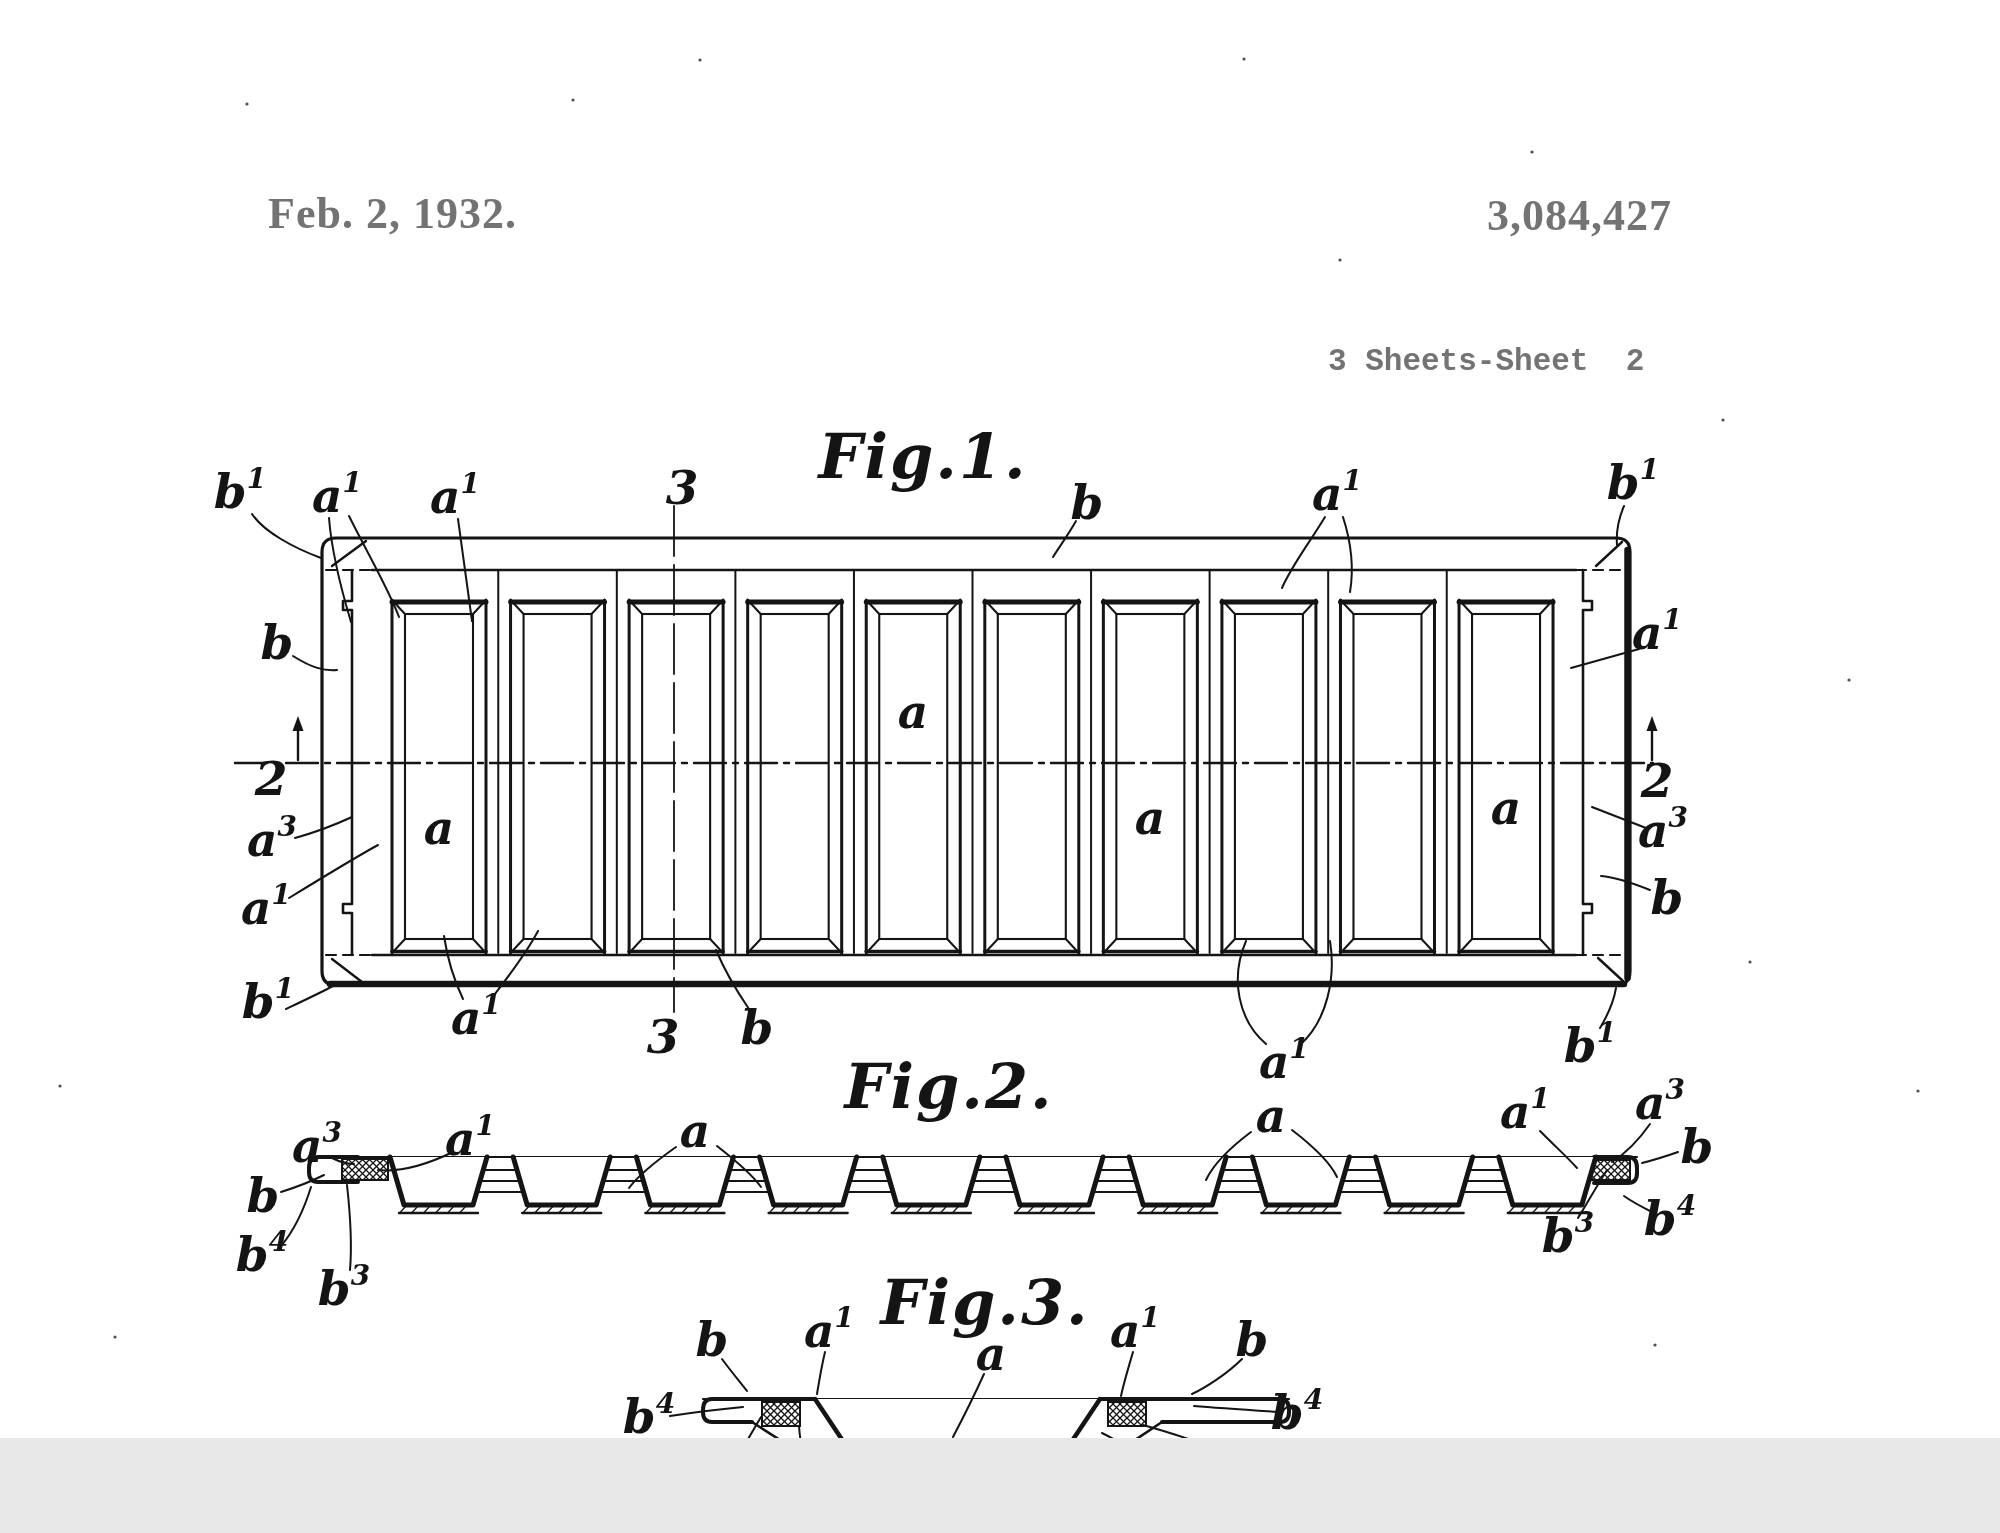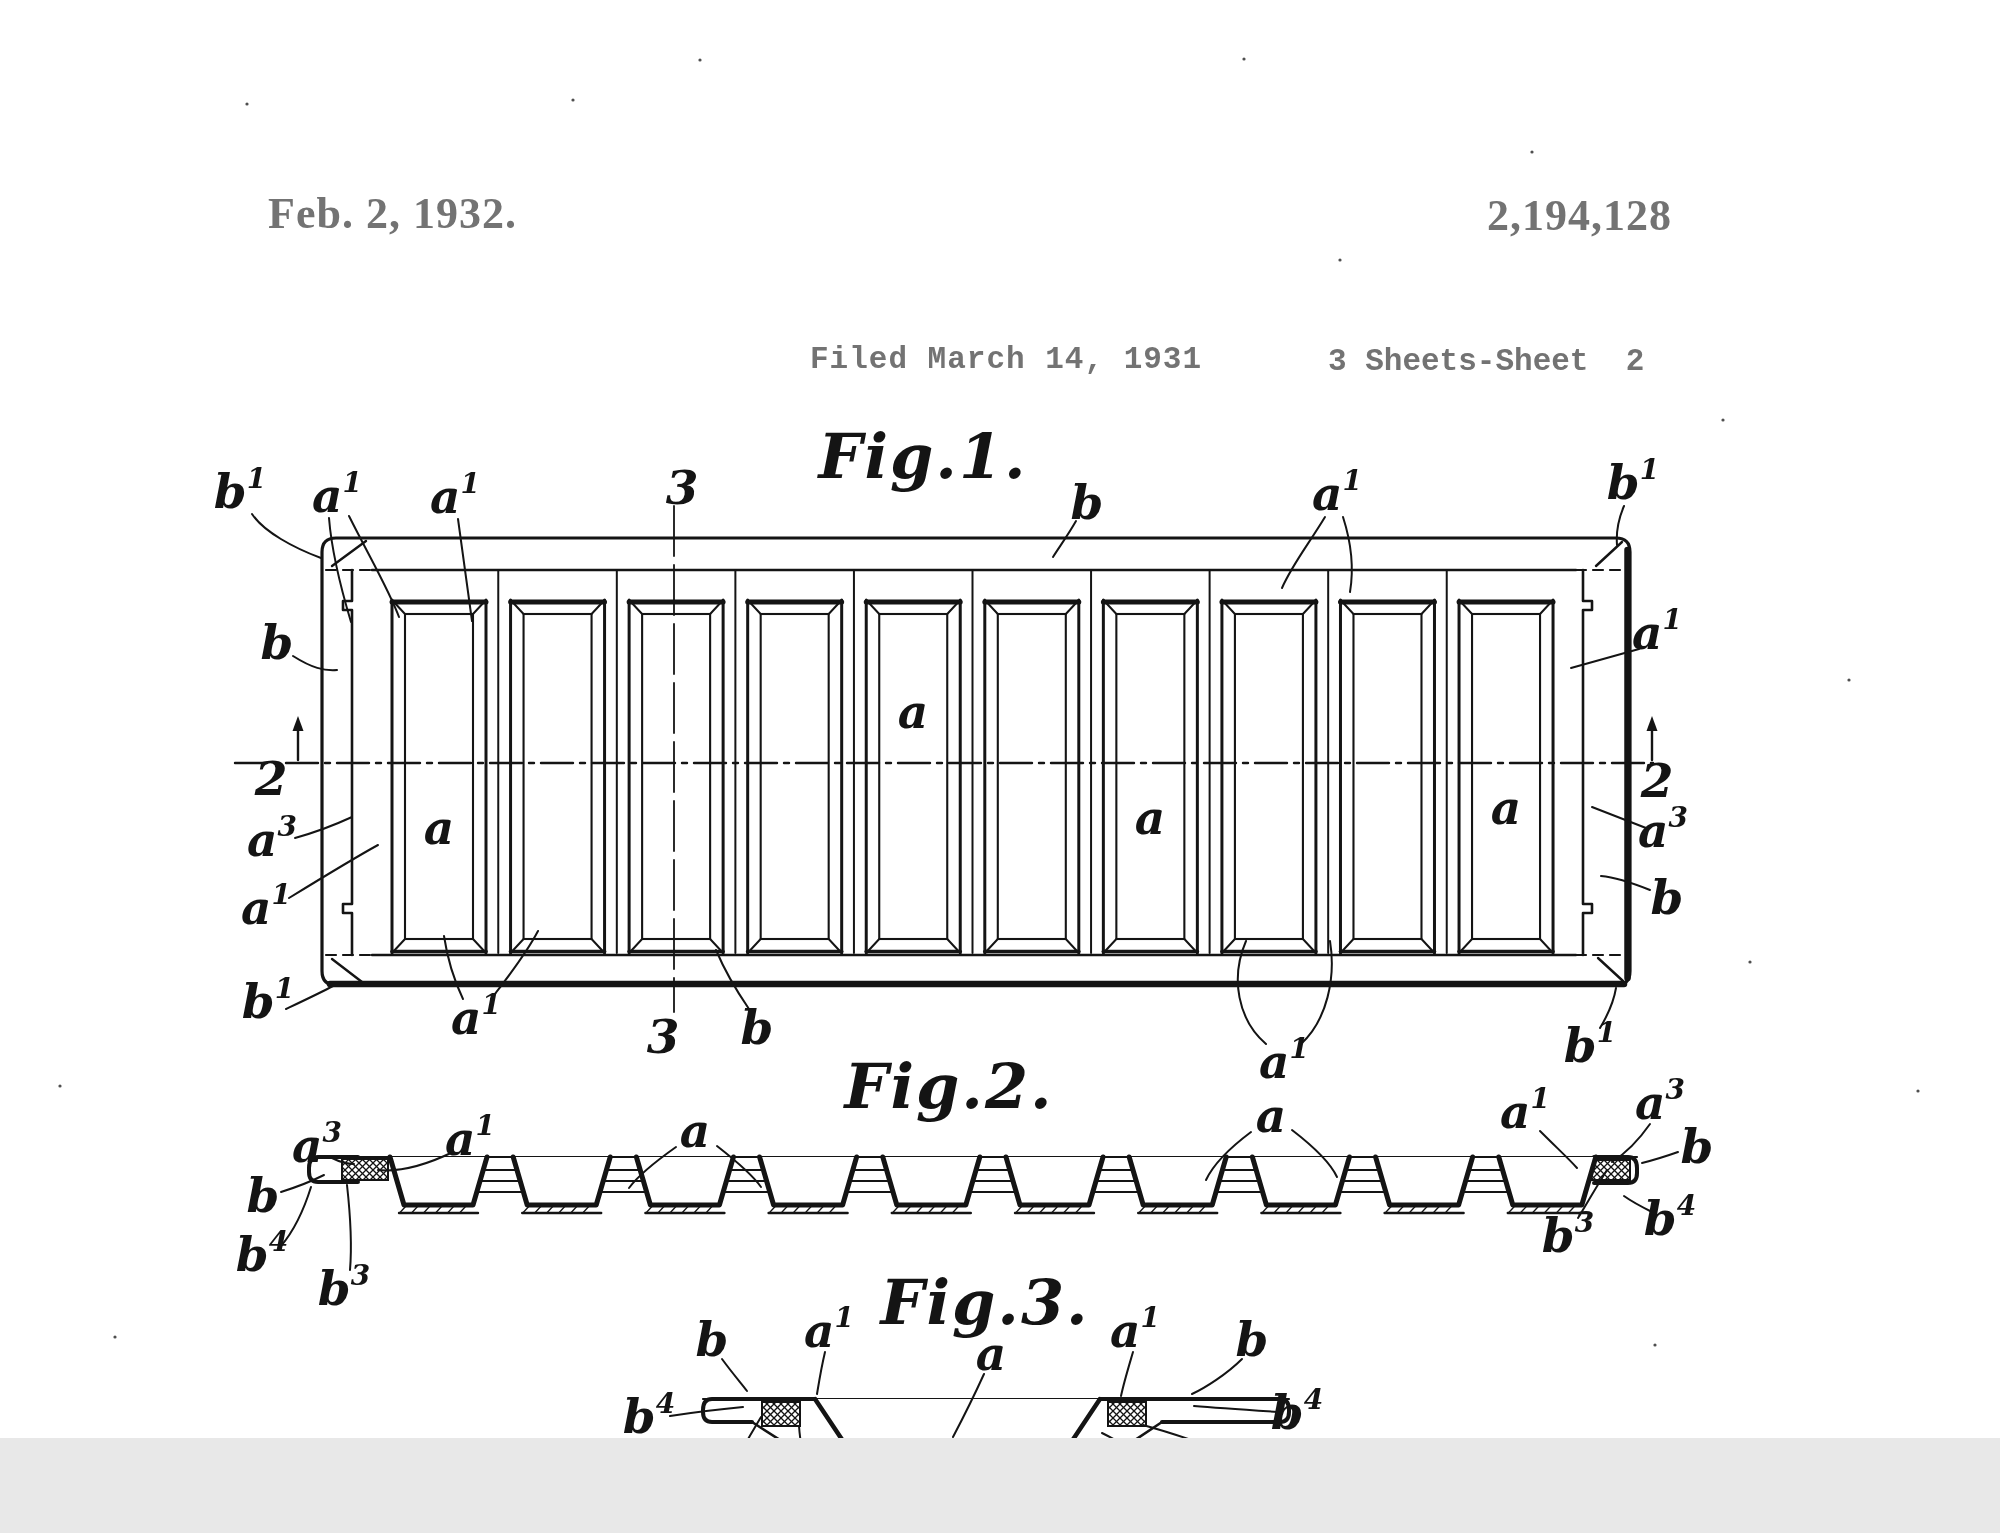--- a/index.html
+++ b/index.html
@@ -16,22 +16,21 @@
     font-family:"Liberation Mono",monospace;font-size:30px;font-weight:bold;letter-spacing:0.5px;}
   #hdr-filed{left:810px;top:342px;font-family:"Liberation Mono",monospace;font-size:31px;font-weight:bold;letter-spacing:1px;}
   #hdr-sheets{left:1328px;top:344px;font-family:"Liberation Mono",monospace;font-size:31px;font-weight:bold;}
   #sheet-svg{position:absolute;left:0;top:0;}
 </style>
 </head>
 <body>
 
 <div id="page">
   <div class="hdr" id="hdr-date">Feb. 2, 1932.</div>
-  <div class="hdr" id="hdr-number">2,194,128</div>
-  <div class="hdr" id="hdr-filed">Filed March 14, 1931</div>
+  <div class="hdr" id="hdr-number">3,084,427</div>
   <div class="hdr" id="hdr-sheets">3 Sheets-Sheet  2</div>
   <svg id="sheet-svg" width="2000" height="1533" viewBox="0 0 2000 1533">
       <g>
         <path d="M336,538 H1616 Q1630,538 1630,552 V971 Q1630,985 1616,985 H336 Q322,985 322,971 V552 Q322,538 336,538 Z" stroke="#141414" stroke-width="3.2" fill="none" stroke-linejoin="round" stroke-linecap="round"></path>
         <line x1="330" y1="984" x2="1624" y2="984" stroke="#141414" stroke-width="6.5" stroke-linecap="round"></line>
         <line x1="1627.5" y1="550" x2="1627.5" y2="978" stroke="#141414" stroke-width="6.5" stroke-linecap="round"></line>
         <line x1="372" y1="570" x2="1576" y2="570" stroke="#141414" stroke-width="2.6" stroke-linecap="round"></line>
         <line x1="326" y1="570" x2="372" y2="570" stroke="#141414" stroke-width="2.2" stroke-linecap="round" stroke-dasharray="10 7"></line>
         <line x1="1576" y1="570" x2="1628" y2="570" stroke="#141414" stroke-width="2.2" stroke-linecap="round" stroke-dasharray="10 7"></line>
         <line x1="372" y1="955" x2="1576" y2="955" stroke="#141414" stroke-width="2.4" stroke-linecap="round"></line>

